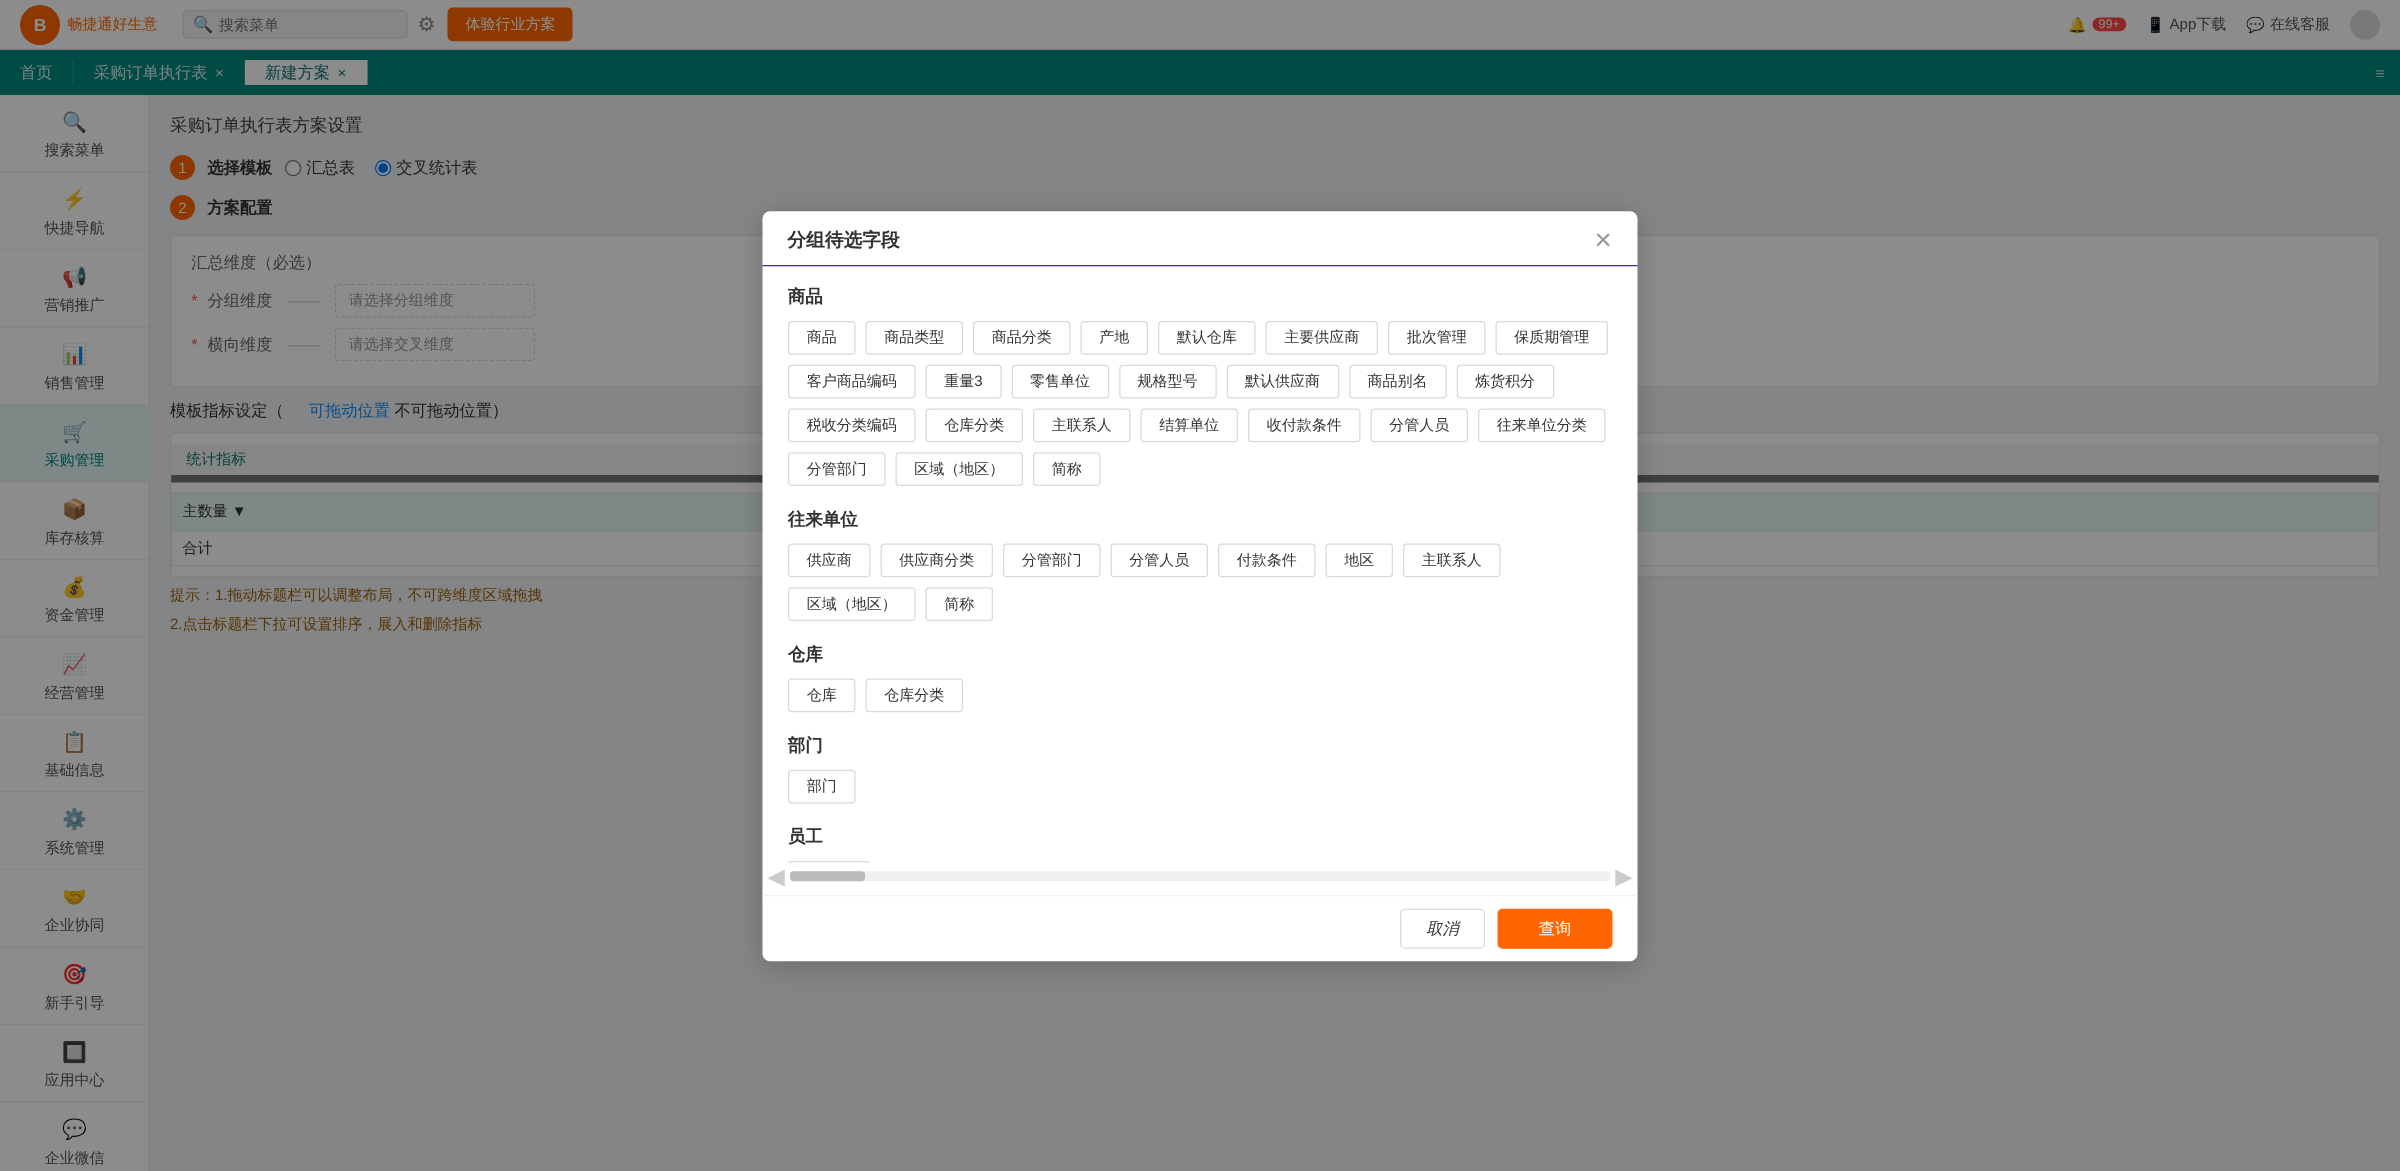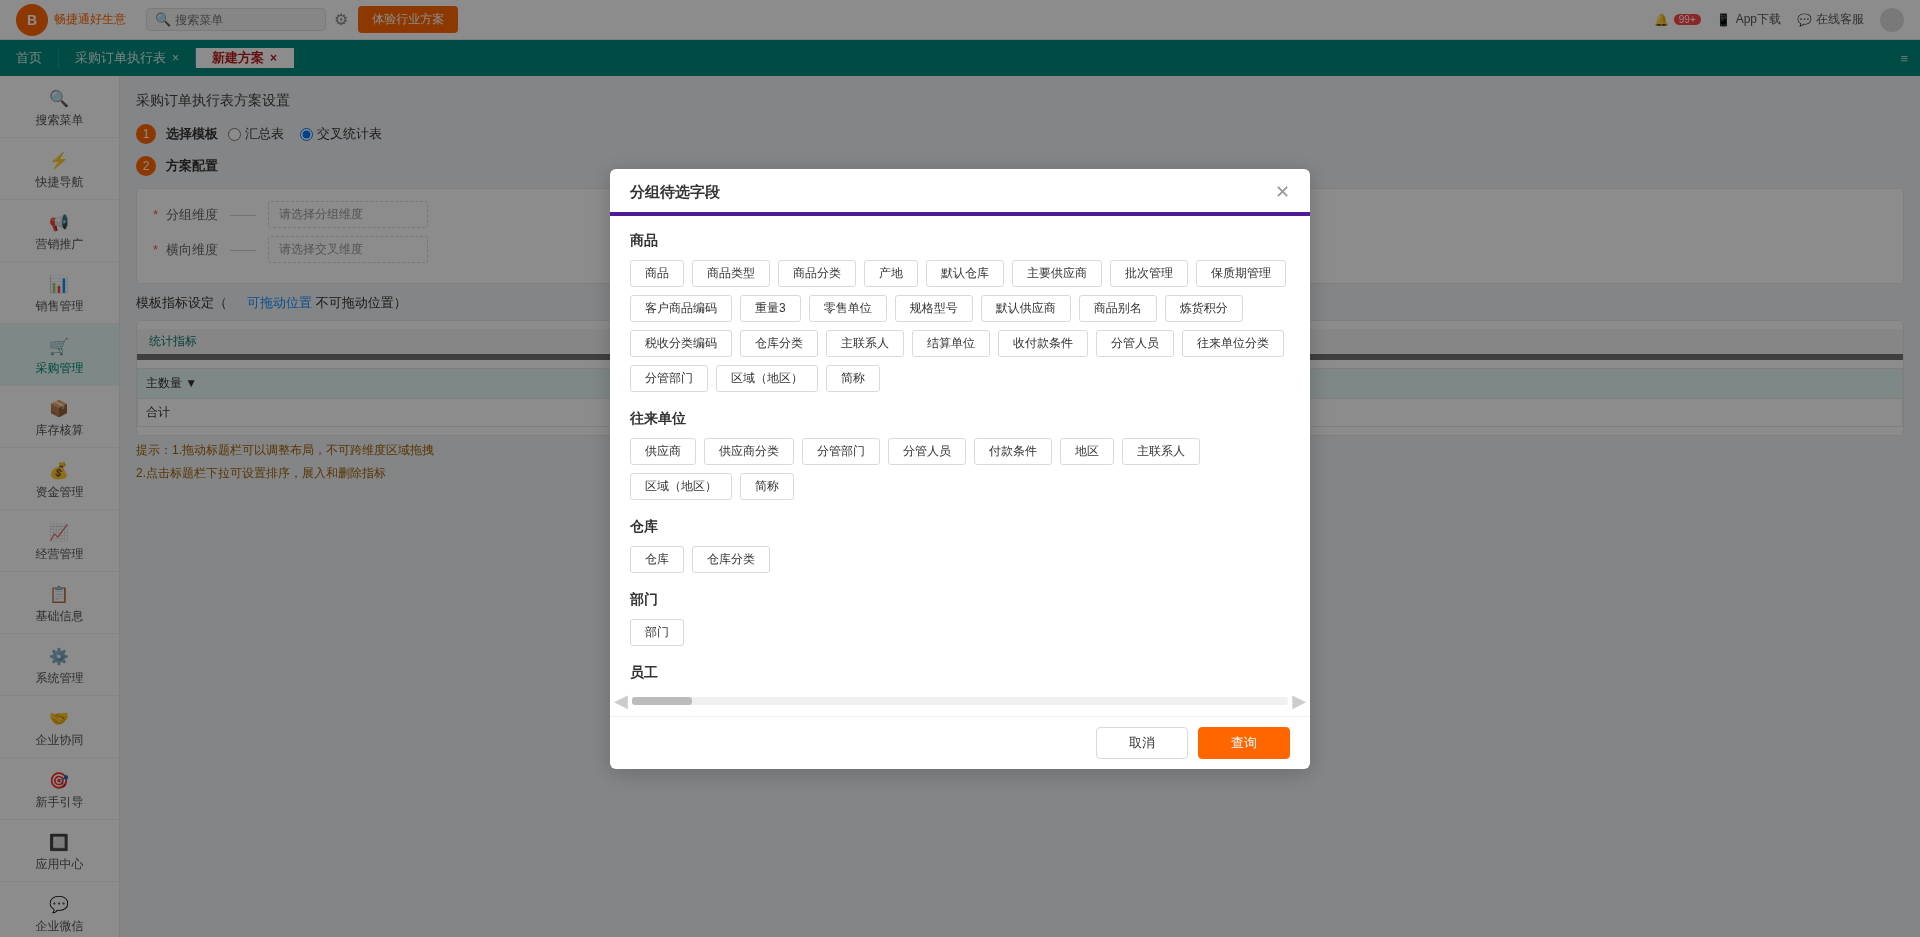--- a/index.html
+++ b/index.html
@@ -93,22 +93,21 @@
       align-items: center;
       padding: 0 16px;
       font-size: 13px;
       color: rgba(255,255,255,0.85);
       cursor: pointer;
       border-right: 1px solid rgba(255,255,255,0.15);
       gap: 6px;
     }
     .nav-tab.active {
       background: #fff;
-      color: #b91c1c;
-      font-weight: bold;
+      color: #0f766e;
     }
     .nav-tab .close-x { font-size: 12px; color: inherit; cursor: pointer; }
 
     
     .sidebar {
       position: fixed;
       top: 76px; left: 0;
       width: 120px;
       bottom: 0;
       background: #fff;
@@ -161,21 +160,21 @@
       max-height: 600px;
       display: flex;
       flex-direction: column;
       box-shadow: 0 4px 24px rgba(0,0,0,0.2);
     }
     .modal-header {
       display: flex;
       align-items: flex-start;
       justify-content: space-between;
       padding: 14px 20px 10px;
-      border-bottom: 4px solid #4c1d95;
+      border-bottom: 1px solid #4c1d95;
     }
     .modal-title { font-size: 15px; font-weight: bold; color: #333; }
     .modal-close {
       cursor: pointer;
       font-size: 18px;
       color: #999;
       line-height: 1;
     }
     .modal-body {
       padding: 16px 20px;
@@ -216,24 +215,25 @@
 
     
     .modal-body::-webkit-scrollbar { width: 6px; }
     .modal-body::-webkit-scrollbar-thumb { background: #ccc; border-radius: 3px; }
 
     
     .btn-cancel {
       background: #fff;
       border: 1px solid #d9d9d9;
       border-radius: 4px;
-      padding: 6px 32px;
+      padding: 6px 20px;
       font-size: 13px;
       cursor: pointer;
       color: #333;
+      font-style: italic;
     }
     .btn-confirm {
       background: #ff6600;
       border: 1px solid #ff6600;
       border-radius: 4px;
       padding: 6px 32px;
       font-size: 13px;
       cursor: pointer;
       color: #fff;
     }
@@ -405,20 +405,23 @@
           <input type="radio" name="tmpl" checked="" style=""> 
           <span>交叉统计表</span>
         </label>
     </div>
   </div>
   <div class="step-row">
     <div class="step-num">2</div>
     <span class="step-label">方案配置</span>
   </div>
   <div class="form-section">
+    <div class="form-row">
+      <span class="form-label">汇总维度（必选）</span>
+    </div>
     <div class="form-row">
       <span class="form-required">*</span>
       <span class="form-label">分组维度</span>
       <span style="margin: 0 4px; color:#ccc;">——</span>
       <div class="form-dashed">请选择分组维度</div>
     </div>
     <div class="form-row">
       <span class="form-required">*</span>
       <span class="form-label">横向维度</span>
       <span style="margin: 0 4px; color:#ccc;">——</span>

